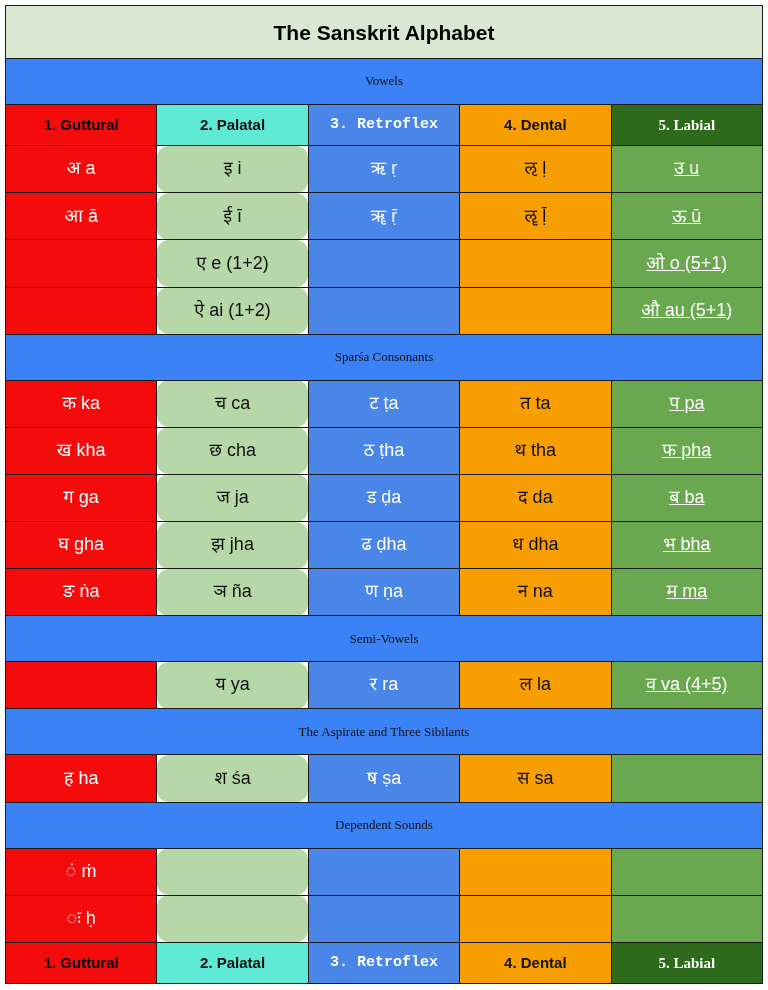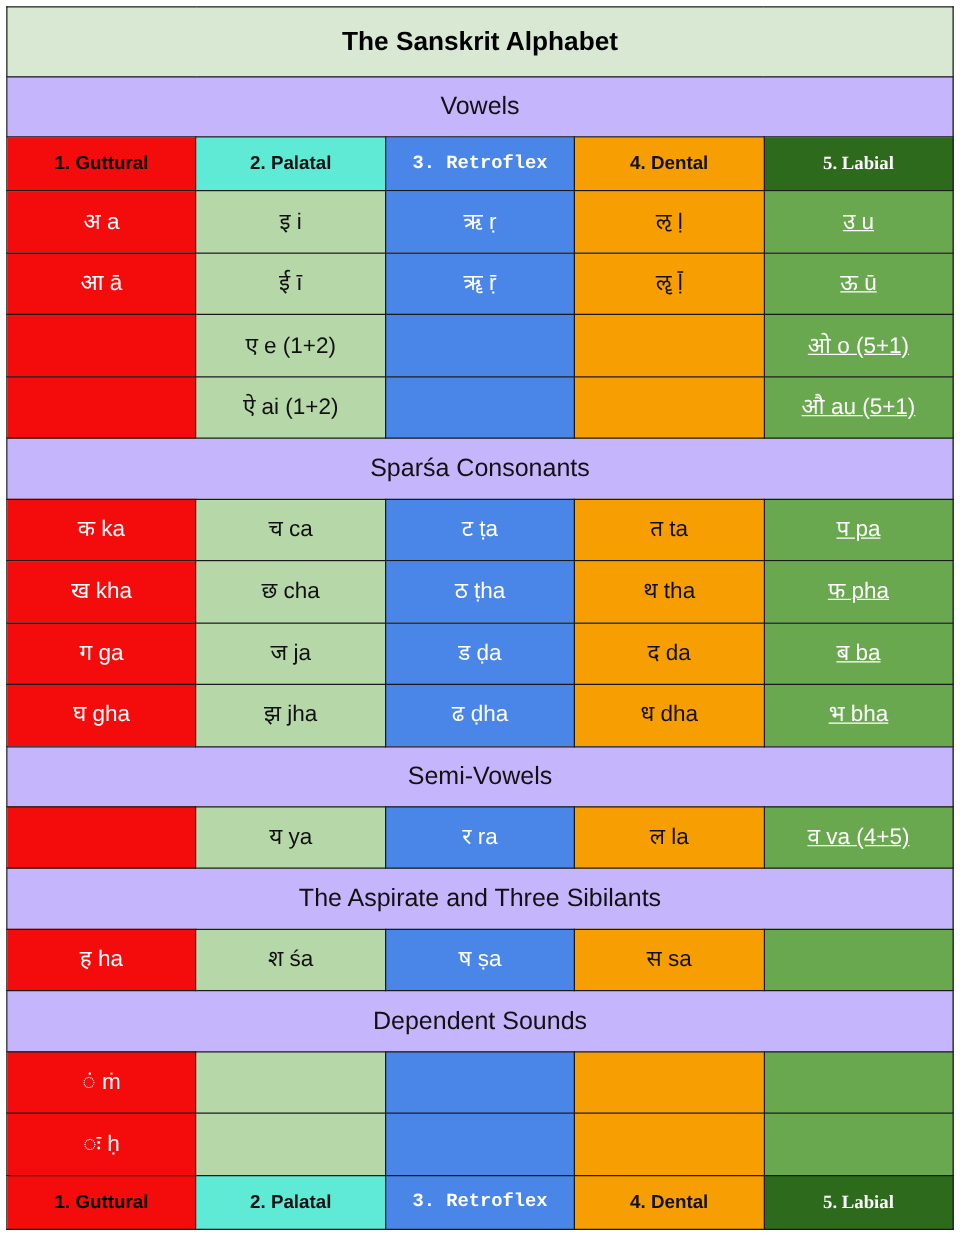--- a/index.html
+++ b/index.html
@@ -40,46 +40,47 @@
 
   
   td.title-band {
     background: #d9e8d2;
     color: #000000;
     font-size: 21px;
     font-weight: bold;
     height: 52px;
   }
   td.section-band {
-    background: #c4b5fd;
+    background: #3b82f6;
     color: #111111;
-    font-size: 20px;
+    font-size: 13px;
     font-weight: normal;
     height: 45px;
+    font-family: Liberation Serif, serif;
   }
 
   
   td.hdr {
     height: 40px;
     font-size: 15px;
     font-weight: bold;
   }
   td.hdr-guttural  { background: #f40c0c; color: #000000; }
   td.hdr-palatal   { background: #5eead4; color: #111111; }
   td.hdr-retroflex { background: #4a86e8; color: #ffffff; font-family: Liberation Mono, monospace; }
   td.hdr-dental    { background: #f79e02; color: #111111; }
   td.hdr-labial    { background: #2d6a1c; color: #ffffff; font-family: Liberation Serif, serif; }
 
   
   td.cell {
     height: 46px;
     font-size: 18px;
   }
   td.col-guttural  { background: #f40c0c; color: #ffffff; }
-  td.col-palatal   { background: #b6d7a8; color: #111111; }
+  td.col-palatal   { background: #b6d7a8; color: #111111; border-radius: 12px; }
   td.col-retroflex { background: #4a86e8; color: #ffffff; }
   td.col-dental    { background: #f79e02; color: #111111; }
   td.col-labial    { background: #6aa84f; color: #ffffff; text-decoration: underline; }
 
   .dev { font-family: "Liberation Sans", "DejaVu Sans", sans-serif; }
 </style>
 </head>
 <body>
 
 <div id="sheet">
@@ -156,20 +157,27 @@
         <td class="cell col-dental dev">द da</td>
         <td class="cell col-labial dev">ब ba</td>
       </tr>
       <tr>
         <td class="cell col-guttural dev">घ gha</td>
         <td class="cell col-palatal dev">झ jha</td>
         <td class="cell col-retroflex dev">ढ ḍha</td>
         <td class="cell col-dental dev">ध dha</td>
         <td class="cell col-labial dev">भ bha</td>
       </tr>
+      <tr>
+        <td class="cell col-guttural dev">ङ ṅa</td>
+        <td class="cell col-palatal dev">ञ ña</td>
+        <td class="cell col-retroflex dev">ण ṇa</td>
+        <td class="cell col-dental dev">न na</td>
+        <td class="cell col-labial dev">म ma</td>
+      </tr>
 
       <tr>
         <td class="section-band" colspan="5">Semi-Vowels</td>
       </tr>
 
       <tr>
         <td class="cell col-guttural dev"></td>
         <td class="cell col-palatal dev">य ya</td>
         <td class="cell col-retroflex dev">र ra</td>
         <td class="cell col-dental dev">ल la</td>

